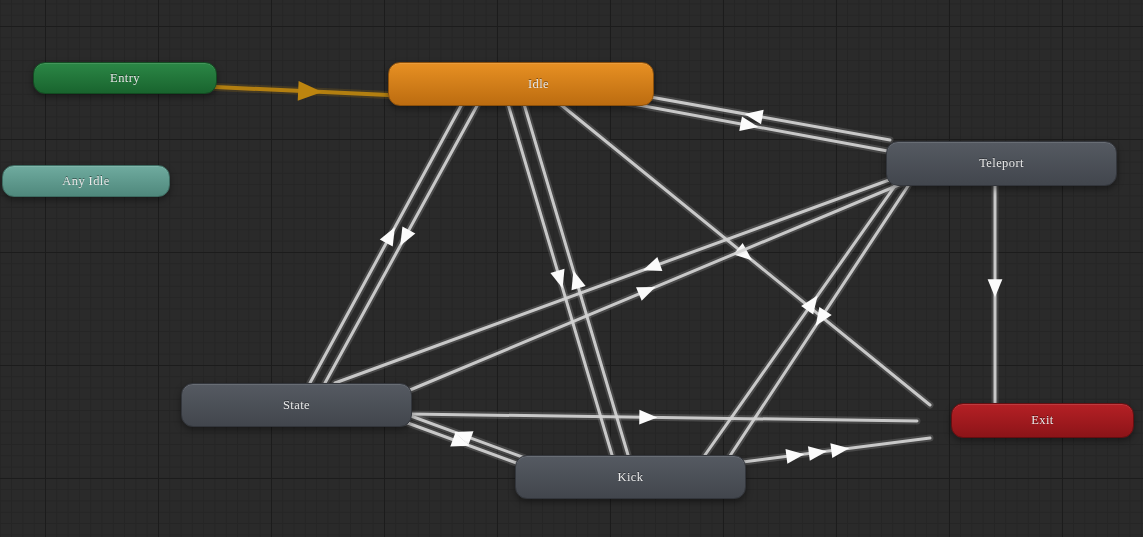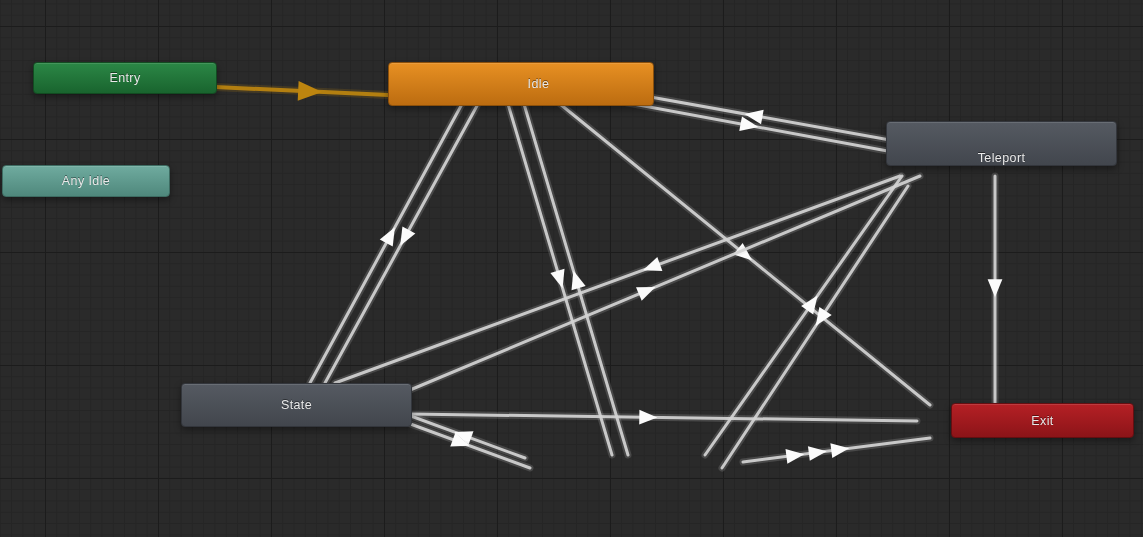--- a/index.html
+++ b/index.html
@@ -14,25 +14,25 @@
       linear-gradient(#252525 1px, transparent 1px),
       linear-gradient(90deg, #252525 1px, transparent 1px);
     background-size: 113px 113px, 113px 113px, 11.3px 11.3px, 11.3px 11.3px;
     background-position: 45px 26px;
     font-family:"Liberation Sans", sans-serif;
   }
   #edges { position:absolute; left:0; top:0; z-index:1; }
   .node {
     position:absolute; z-index:2;
     display:flex; align-items:center; justify-content:center;
-    border-radius:4px;
+    border-radius:12px;
     font-size:12.5px; letter-spacing:.4px; color:#e9e9e9;
     text-shadow:0 -1px 0 rgba(0,0,0,.45);
     box-shadow:0 3px 7px rgba(0,0,0,.40), inset 0 1px 0 rgba(255,255,255,.12);
-    cursor:default; user-select:none;
+    cursor:default; user-select:none;font-family:Liberation Serif, serif;
   }
   .node-green  { background:linear-gradient(#2b8746,#19642e); border:1px solid #124b21; }
   .node-teal   { background:linear-gradient(#6fab9f,#4f887c); border:1px solid #3d6c62; }
   .node-orange { background:linear-gradient(#e79023,#bc6c10); border:1px solid #8a4f0b;padding-left:35px; }
   .node-gray   { background:linear-gradient(#555a62,#42464d); border:1px solid #33363c; }
   .node-red    { background:linear-gradient(#b52025,#8c1418); border:1px solid #660e11; }
 </style>
 </head>
 <body>
 
@@ -133,26 +133,29 @@
   </div>
 
   <div class="node node-teal" style="left:2px; top:165px; width:166px; height:30px;">
     <span>Any Idle</span>
   </div>
 
   <div class="node node-orange" style="left:388px; top:62px; width:229px; height:42px;">
     <span>Idle</span>
   </div>
 
-  <div class="node node-gray" style="left:886px; top:121px; width:229px; height:43px;align-items:flex-end;">
+  <div class="node node-gray" style="left:886px; top:141px; width:229px; height:43px;">
     <span>Teleport</span>
   </div>
 
   <div class="node node-gray" style="left:181px; top:383px; width:229px; height:42px;">
     <span>State</span>
   </div>
 
+  <div class="node node-gray" style="left:515px; top:455px; width:229px; height:42px;">
+    <span>Kick</span>
+  </div>
 
   <div class="node node-red" style="left:951px; top:403px; width:181px; height:33px;">
     <span>Exit</span>
   </div>
 
 </div>
 
 </body></html>

